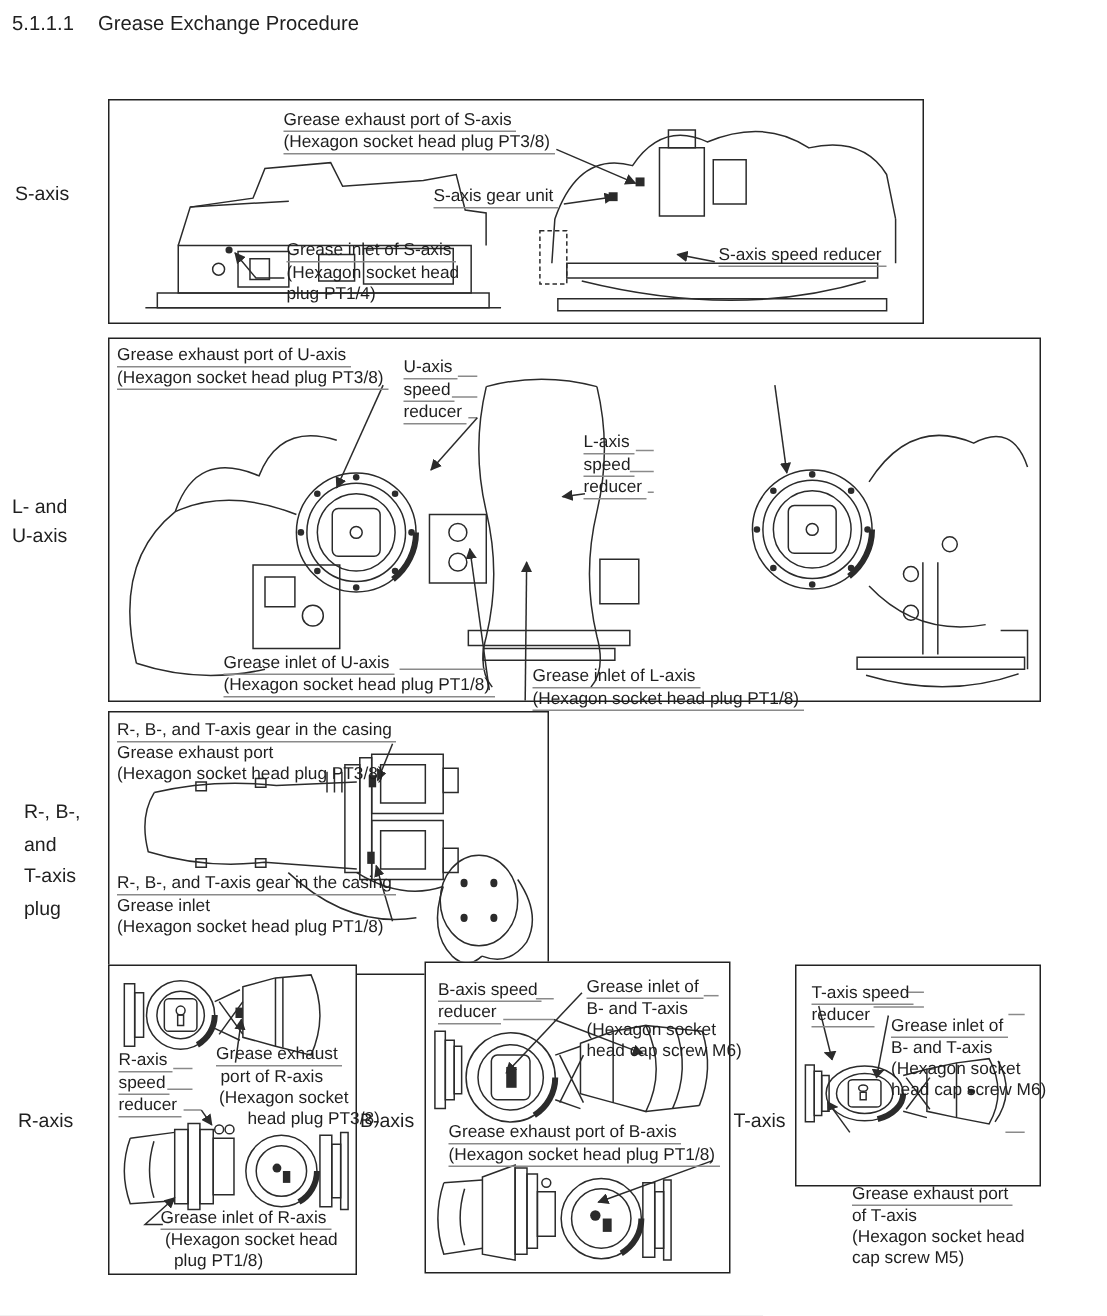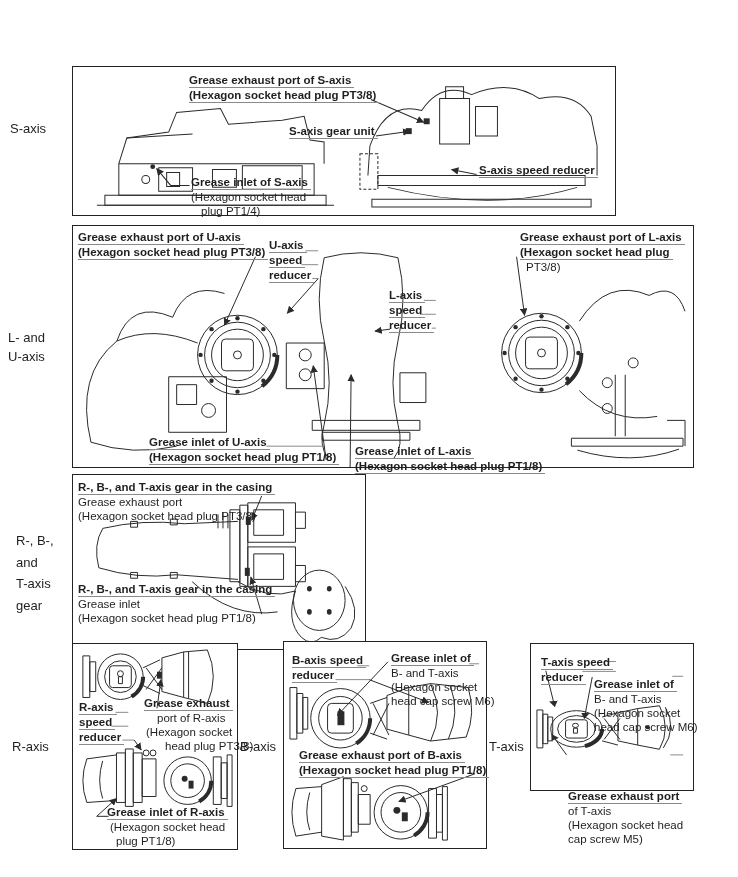--- a/index.html
+++ b/index.html
@@ -13,40 +13,43 @@
   .heading{position:absolute;left:8px;top:8px;font-size:13.5px;white-space:nowrap;}
   .heading .num{margin-right:16px;}
   .caption{position:absolute;left:72px;top:33px;width:622px;text-align:center;font-style:italic;font-size:13px;}
   .rowlab{position:absolute;font-size:13px;line-height:19px;white-space:pre-line;}
   .rowlab.wide{line-height:21.5px;}
   .panel{position:absolute;border:1.6px solid var(--border);background:var(--paper);box-sizing:border-box;}
   .panel svg{position:absolute;left:0;top:0;width:100%;height:100%;color:var(--art);}
   .panel svg *{vector-effect:non-scaling-stroke;}
   .lbl{position:absolute;font-size:11.5px;line-height:14px;z-index:2;}
   .lbl span{display:block;width:max-content;white-space:nowrap;}
-  .lbl span.u{border-bottom:1px solid var(--underline);padding-right:3px;font-weight:bold;}
+  .lbl span.u{border-bottom:1px solid var(--underline);padding-right:3px;}
   .art path,.art rect,.art circle,.art line{fill:none;stroke:currentColor;stroke-width:1;}
   .art .fill{fill:currentColor;stroke:none;}
   .art .shade{stroke-width:4;}
   .leaders path{fill:none;stroke:currentColor;stroke-width:1;}
   .leaders .ext{stroke:var(--underline);}
 </style>
 </head>
 <body>
 
 <div class="page">
 
+  <div class="heading">
+    <span class="num">5.1.1.1</span><span>Grease Exchange Procedure</span>
+  </div>
 
   <div class="rowlab" style="left:10px;top:119px">S-axis</div>
   <div class="rowlab" style="left:8px;top:328px">L- and
 U-axis</div>
   <div class="rowlab wide" style="left:16px;top:530px">R-, B-,
 and
 T-axis
-gear</div>
+plug</div>
   <div class="rowlab" style="left:12px;top:737px">R-axis</div>
   <div class="rowlab" style="left:240px;top:737px">B-axis</div>
   <div class="rowlab" style="left:489px;top:737px">T-axis</div>
 
   <section class="panel" style="left:72px;top:66px;width:544px;height:150px">
     <svg viewBox="0 0 544 150" preserveAspectRatio="none">
       <defs>
           <marker id="arw-s" viewBox="0 0 10 10" refX="9" refY="5" markerWidth="7.5" markerHeight="7.5" orient="auto">
             <path d="M0,0L10,5L0,10z" fill="currentColor"></path>
           </marker>
@@ -85,24 +88,24 @@
     <div class="lbl" style="left:116px;top:6px">
         <span class="u">Grease exhaust port of S-axis</span>
         <span class="u">(Hexagon socket head plug PT3/8)</span>
       </div>
     <div class="lbl" style="left:216px;top:57px">
         <span class="u">S-axis gear unit</span>
       </div>
     <div class="lbl" style="left:406px;top:96px">
         <span class="u">S-axis speed reducer</span>
       </div>
-    <div class="lbl" style="left:118px;top:108px">
+    <div class="lbl" style="left:118px;top:93px">
         <span class="u">Grease inlet of S-axis</span>
         <span>(Hexagon socket head</span>
-        <span style="margin-left: 10px;">plug PT1/4)</span>
+        <span style="margin-left: 0;">plug PT1/4)</span>
       </div>
   </section>
 
   <section class="panel" style="left:72px;top:225px;width:622px;height:243px">
     <svg viewBox="0 0 622 243" preserveAspectRatio="none">
       <defs>
           <marker id="arw-lu" viewBox="0 0 10 10" refX="9" refY="5" markerWidth="7.5" markerHeight="7.5" orient="auto">
             <path d="M0,0L10,5L0,10z" fill="currentColor"></path>
           </marker>
         </defs>
@@ -179,25 +182,20 @@
     <div class="lbl" style="left:196px;top:12px">
         <span class="u">U-axis</span>
         <span class="u">speed</span>
         <span class="u">reducer</span>
       </div>
     <div class="lbl" style="left:316px;top:62px">
         <span class="u">L-axis</span>
         <span class="u">speed</span>
         <span class="u">reducer</span>
       </div>
-    <div class="lbl" style="left:447px;top:4px">
-        <span class="u">Grease exhaust port of L-axis</span>
-        <span class="u">(Hexagon socket head plug</span>
-        <span style="margin-left: 6px;">PT3/8)</span>
-      </div>
     <div class="lbl" style="left:76px;top:209px">
         <span class="u">Grease inlet of U-axis</span>
         <span class="u">(Hexagon socket head plug PT1/8)</span>
       </div>
     <div class="lbl" style="left:282px;top:218px">
         <span class="u">Grease inlet of L-axis</span>
         <span class="u">(Hexagon socket head plug PT1/8)</span>
       </div>
   </section>
 
@@ -298,21 +296,21 @@
         <path d="M36,174 L24,174 L44,156" marker-end="url(#arw-r)"></path>
       </g>
     </svg>
     <div class="lbl" style="left:6px;top:56px">
         <span class="u">R-axis</span>
         <span class="u">speed</span>
         <span class="u">reducer</span>
       </div>
     <div class="lbl" style="left:71px;top:52px">
         <span class="u">Grease exhaust</span>
-        <span style="margin-left: 13px;">port of R-axis</span>
+        <span style="margin-left: 3px;">port of R-axis</span>
         <span style="margin-left: 2px;">(Hexagon socket</span>
         <span style="margin-left: 21px;">head plug PT3/8)</span>
       </div>
     <div class="lbl" style="left:34px;top:161px">
         <span class="u">Grease inlet of R-axis</span>
         <span style="margin-left: 3px;">(Hexagon socket head</span>
         <span style="margin-left: 9px;">plug PT1/8)</span>
       </div>
   </section>
 

